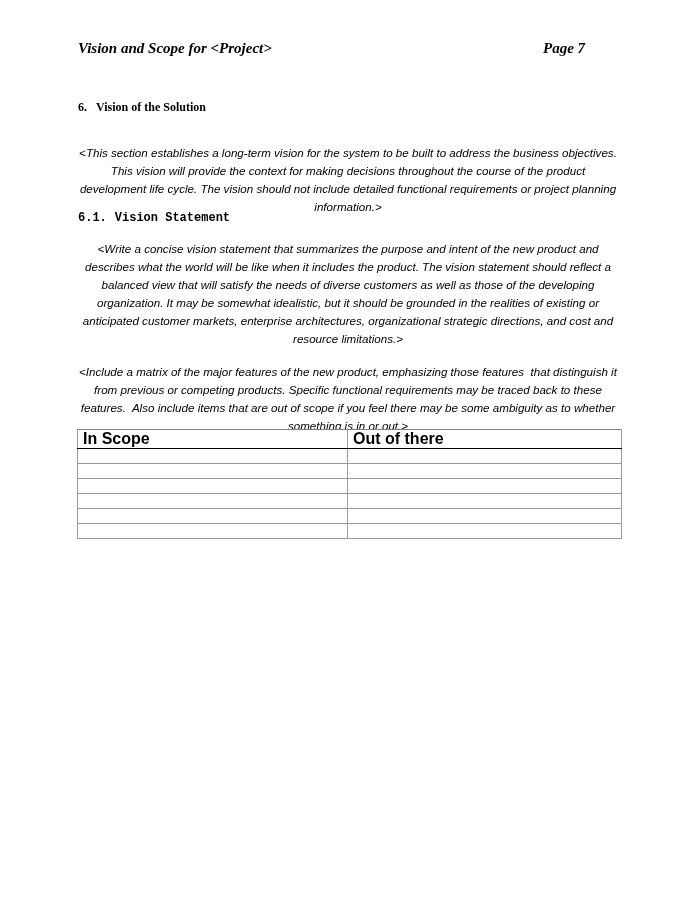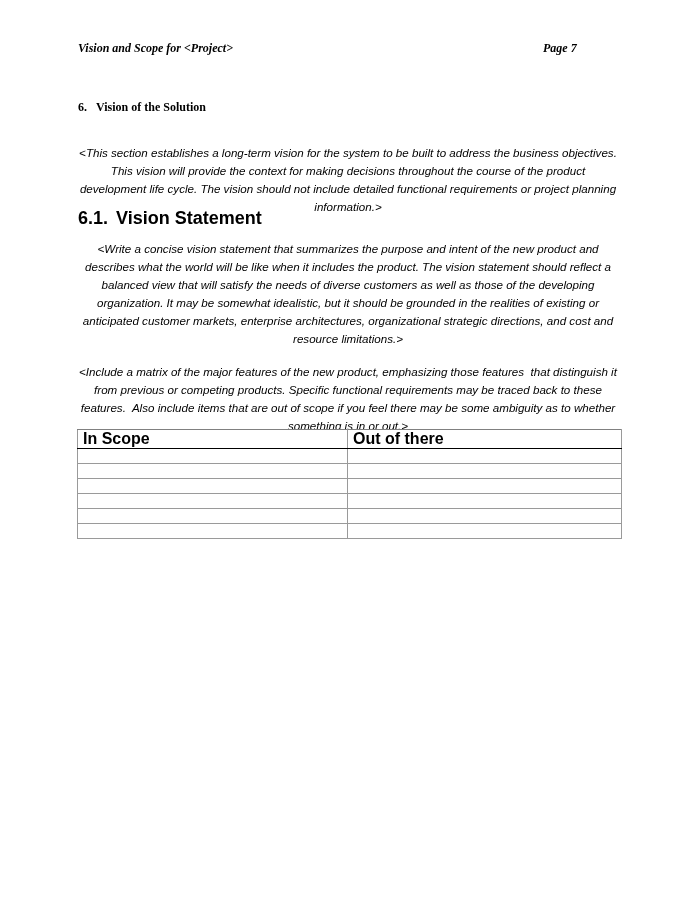--- a/index.html
+++ b/index.html
@@ -27,21 +27,21 @@
   }
 
   
   .doc-header {
     position: absolute;
     left: 78px;
     top: 40px;
     width: 500px;
     height: 16px;
     font-family: "Liberation Serif", serif;
-    font-size: 12px;
+    font-size: 15px;
     font-weight: bold;
     font-style: italic;
     line-height: 16px;
     white-space: nowrap;
   }
   .doc-header-left {
     position: absolute;
     left: 0;
     top: 0;
   }
@@ -60,23 +60,23 @@
     font-size: 12px;
     line-height: 24px;
     letter-spacing: 0px;
     white-space: nowrap;
   }
   .h1 .num { margin-right: 9px; }
 
   .h2 {
     position: absolute;
     left: 78px;
-    font-family: Liberation Sans, sans-serif;
+    font-family: Liberation Mono, monospace;
     font-weight: bold;
-    font-size: 18px;
+    font-size: 12px;
     line-height: 19px;
     white-space: nowrap;
   }
   .h2 .num { margin-right: 8px; }
 
   
   .para {
     position: absolute;
     left: 78px;
     width: 540px;

